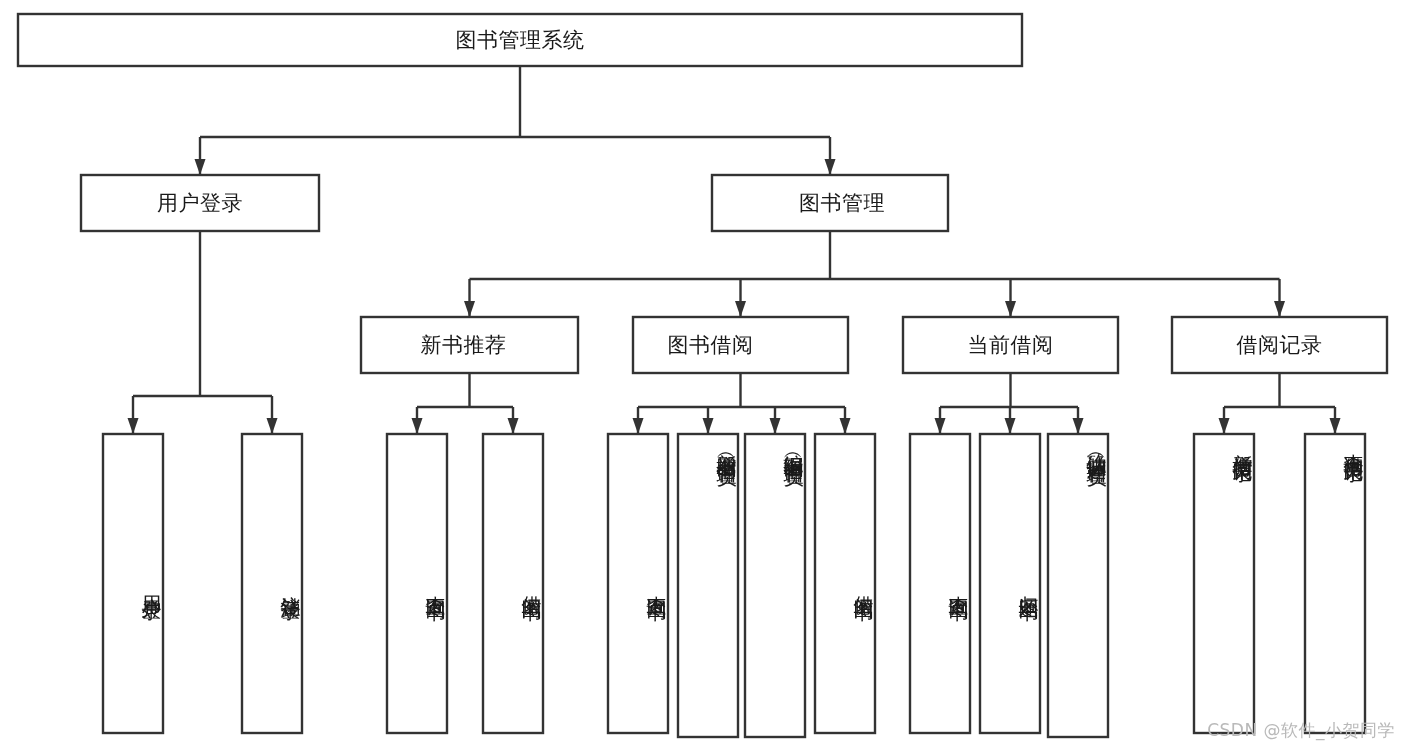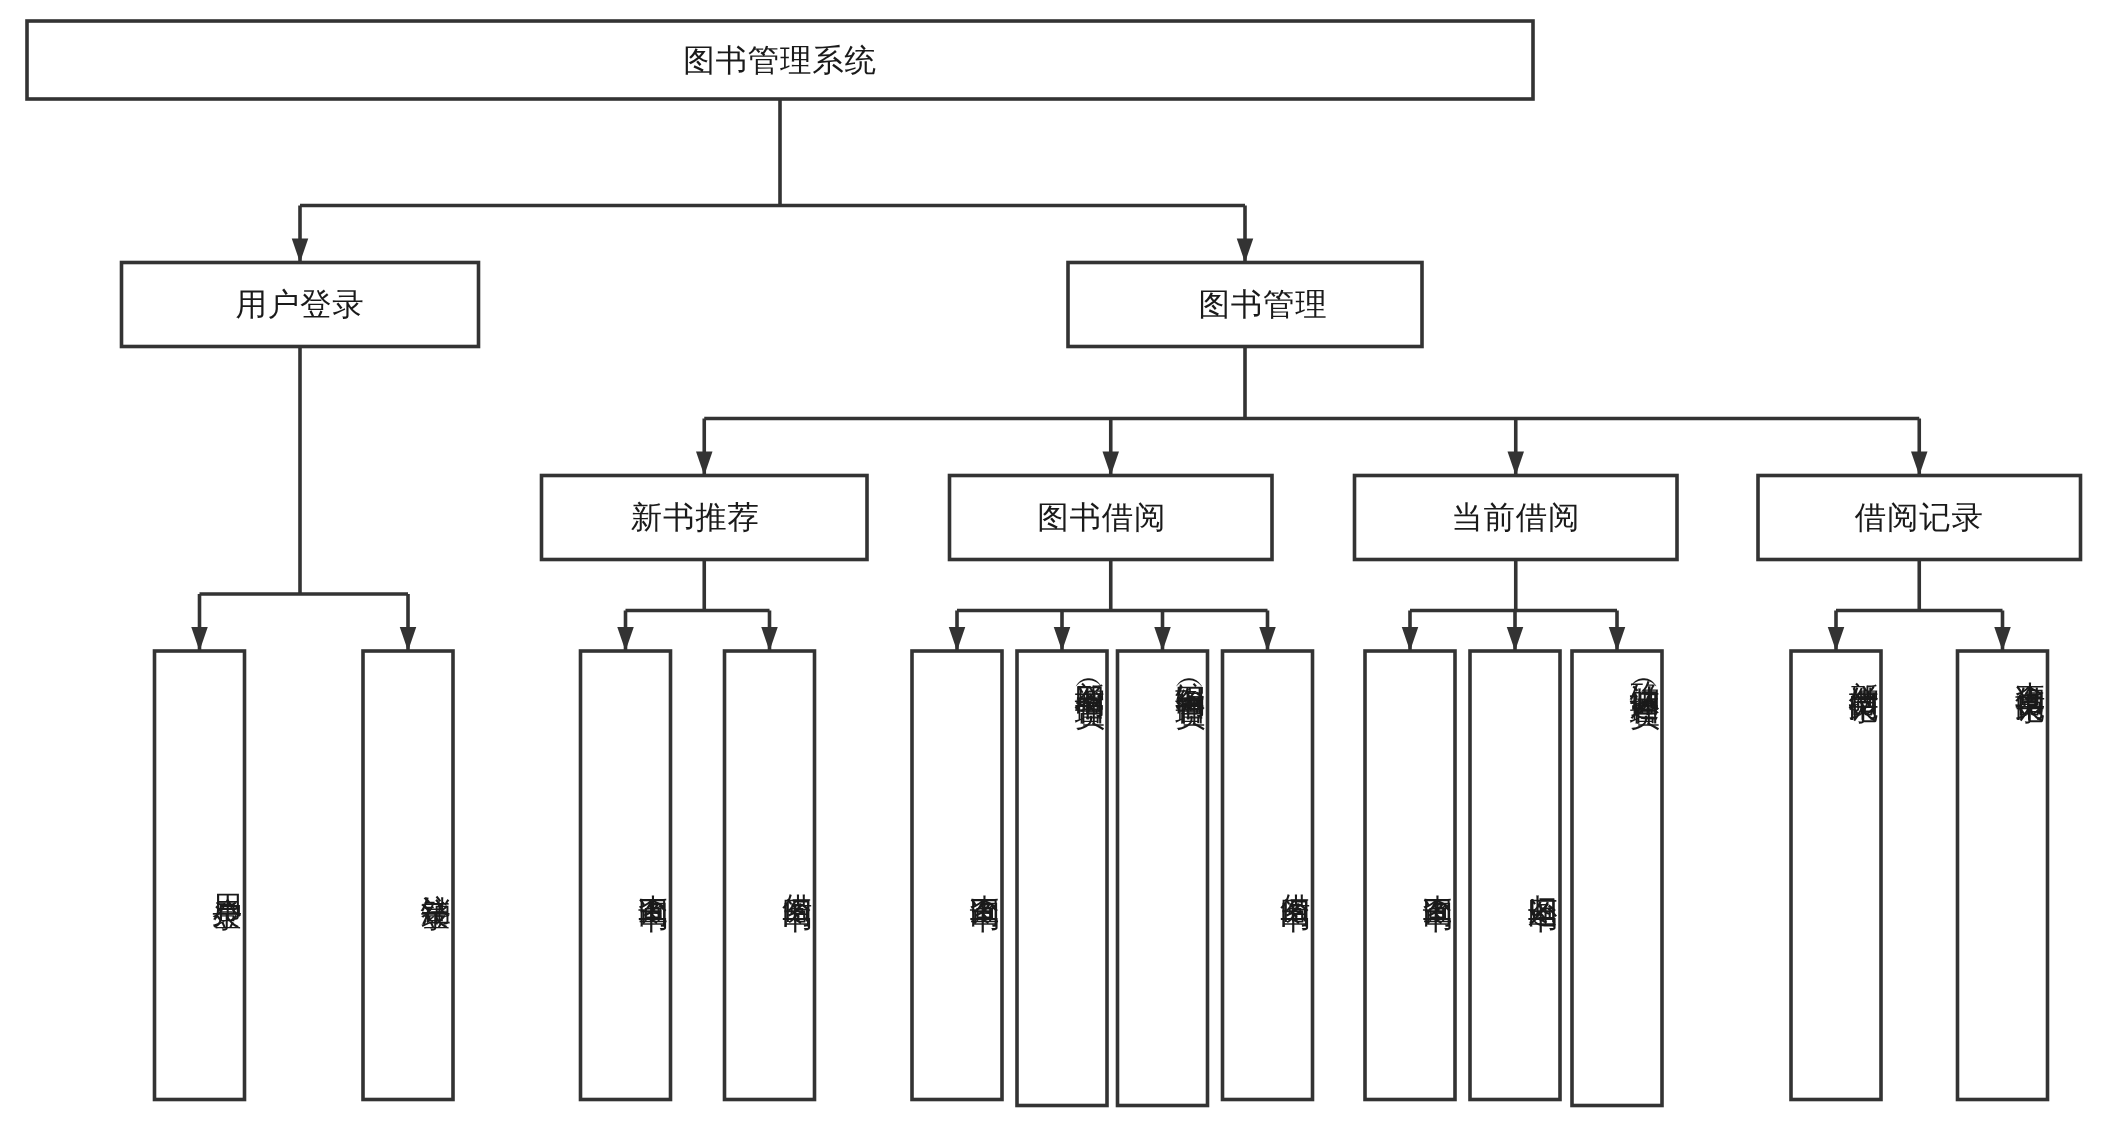--- a/index.html
+++ b/index.html
@@ -154,31 +154,32 @@
         <rect x="1194" y="434" width="60" height="299" class="node-box"></rect>
         <rect x="1305" y="434" width="60" height="299" class="node-box"></rect>
       </g>
   </svg>
 
   <div id="labels">
       <div class="node-label" style="left: 18px; top: 14px; width: 1004px; height: 52px;">图书管理系统</div>
       <div class="node-label" style="left: 81px; top: 175px; width: 238px; height: 56px;">用户登录</div>
       <div class="node-label" style="left: 712px; top: 175px; width: 236px; height: 56px; padding-left: 12px;">图书管理</div>
       <div class="node-label" style="left: 361px; top: 317px; width: 205px; height: 56px;">新书推荐</div>
-      <div class="node-label" style="left: 633px; top: 317px; width: 203px; height: 56px;">图书借阅</div>
+      <div class="node-label" style="left: 609px; top: 317px; width: 203px; height: 56px;">图书借阅</div>
       <div class="node-label" style="left: 903px; top: 317px; width: 215px; height: 56px;">当前借阅</div>
       <div class="node-label" style="left: 1172px; top: 317px; width: 215px; height: 56px;">借阅记录</div>
       <div class="node-label vertical" style="left: 103px; top: 434px; width: 60px; height: 299px;">用户登录</div>
       <div class="node-label vertical" style="left: 242px; top: 434px; width: 60px; height: 299px;">注销登录</div>
       <div class="node-label vertical" style="left: 387px; top: 434px; width: 60px; height: 299px;">查询图书</div>
       <div class="node-label vertical" style="left: 483px; top: 434px; width: 60px; height: 299px;">借阅图书</div>
       <div class="node-label vertical" style="left: 608px; top: 434px; width: 60px; height: 299px;">查询图书</div>
       <div class="node-label vertical top-anchor" style="left: 678px; top: 434px; width: 60px; height: 303px;">新增图书（管理员）</div>
       <div class="node-label vertical top-anchor" style="left: 745px; top: 434px; width: 60px; height: 303px;">编辑图书（管理员）</div>
       <div class="node-label vertical" style="left: 815px; top: 434px; width: 60px; height: 299px;">借阅图书</div>
       <div class="node-label vertical" style="left: 910px; top: 434px; width: 60px; height: 299px;">查询图书</div>
       <div class="node-label vertical" style="left: 980px; top: 434px; width: 60px; height: 299px;">归还图书</div>
       <div class="node-label vertical top-anchor" style="left: 1048px; top: 434px; width: 60px; height: 303px;">确认归还（管理员）</div>
       <div class="node-label vertical top-anchor" style="left: 1194px; top: 434px; width: 60px; height: 299px;">新增借阅记录</div>
       <div class="node-label vertical top-anchor" style="left: 1305px; top: 434px; width: 60px; height: 299px;">查询借阅记录</div>
     </div>
 
+  <div class="watermark">CSDN @软件_小贺同学</div>
 </div>
 
 </body></html>

